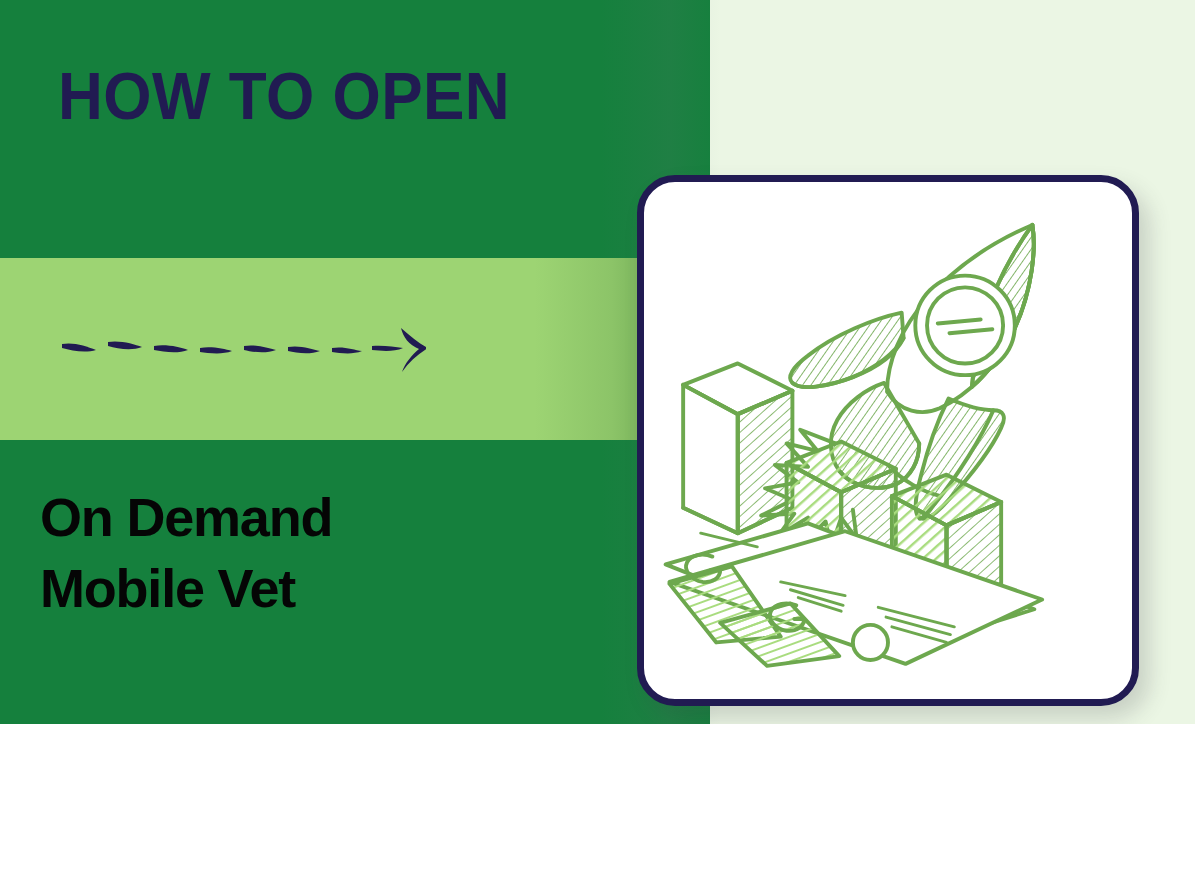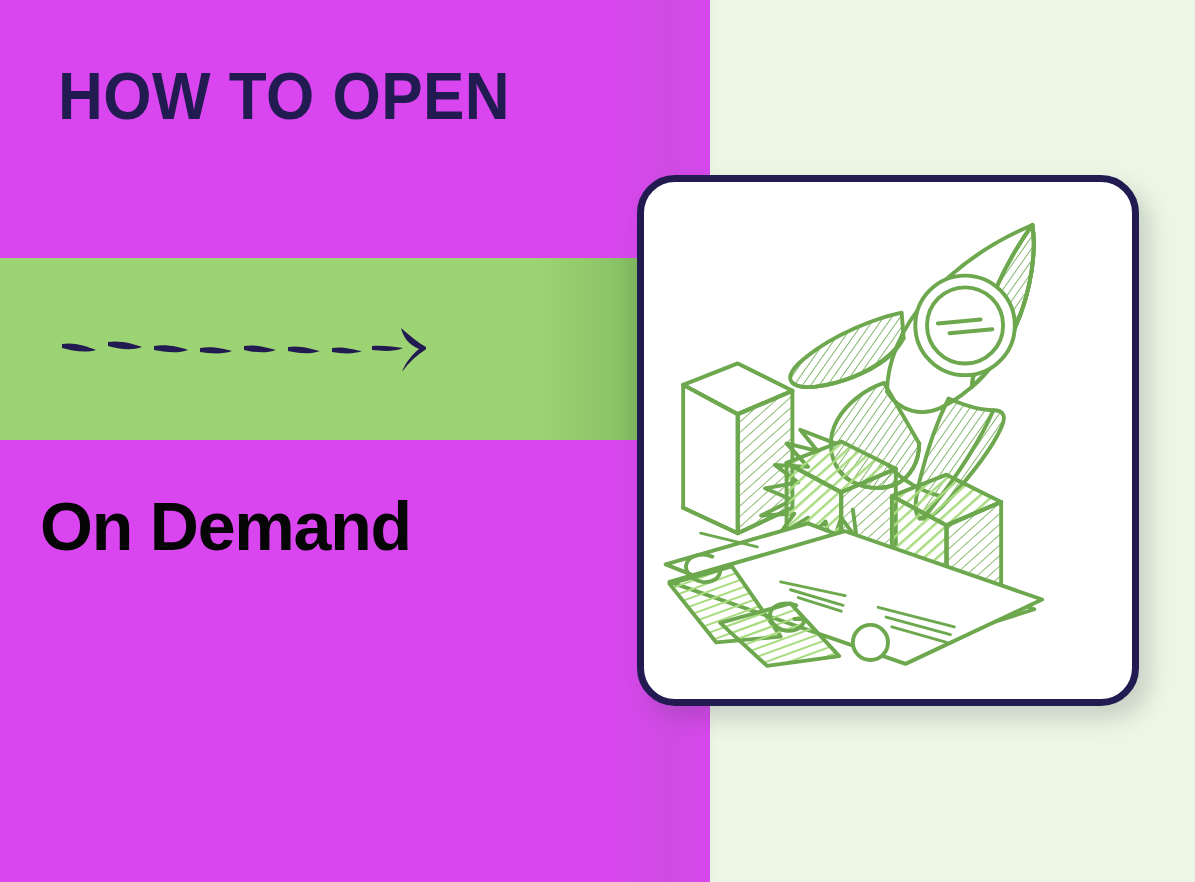--- a/index.html
+++ b/index.html
@@ -4,22 +4,22 @@
 <style>
   * { margin:0; padding:0; box-sizing:border-box; }
   html, body {
     width:1195px; height:882px;
     background:#ffffff;
     font-family:"Liberation Sans", sans-serif;
     overflow:hidden;
   }
   #poster {
     position:relative;
-    width:1195px; height:882px;
-    background:#d946ef;
+    width:1195px; height:724px;
+    background:#15803d;
     overflow:hidden;
   }
 
   
   .panel-right {
     position:absolute;
     left:710px; top:0;
     width:485px; height:882px;
     background:#EBF6E4;
   }
@@ -44,21 +44,21 @@
     font-family:"Liberation Sans", sans-serif;
     transform:scaleX(0.94);
     transform-origin:left center;
     white-space:nowrap;
   }
 
   .headline {
     position:absolute;
     left:40px; top:482px;
     width:580px;
-    font-size:68px;
+    font-size:54px;
     font-weight:bold;
     line-height:1.31;
     letter-spacing:-1.2px;
     color:#050505;
     font-family:"Liberation Sans", sans-serif;
   }
   .headline .hl-line { display:block; }
 
   
   .arrow-wrap {
@@ -113,20 +113,21 @@
         <path d="M316,26 C328,25 338,27 347,28 C338,32 326,31 316,30 Z"></path>
       </g>
       <path d="M345,8 C355,17 364,24 372,28 C362,34 353,42 346,52
                C349,43 356,35 363,29
                C353,25 347,17 345,8 Z" fill="#211B52"></path>
     </svg>
   </div>
 
   <div class="headline">
     <span class="hl-line">On Demand</span>
+    <span class="hl-line">Mobile Vet</span>
   </div>
 
   <div class="illus-card">
     <svg viewBox="0 0 500 530" xmlns="http://www.w3.org/2000/svg" aria-hidden="true">
       <defs>
 
         <pattern id="hatchRocket" width="7" height="7" patternTransform="rotate(35)" patternUnits="userSpaceOnUse">
           <line x1="0" y1="0" x2="0" y2="7" stroke="#6DA84E" stroke-width="1.7"></line>
         </pattern>
 

